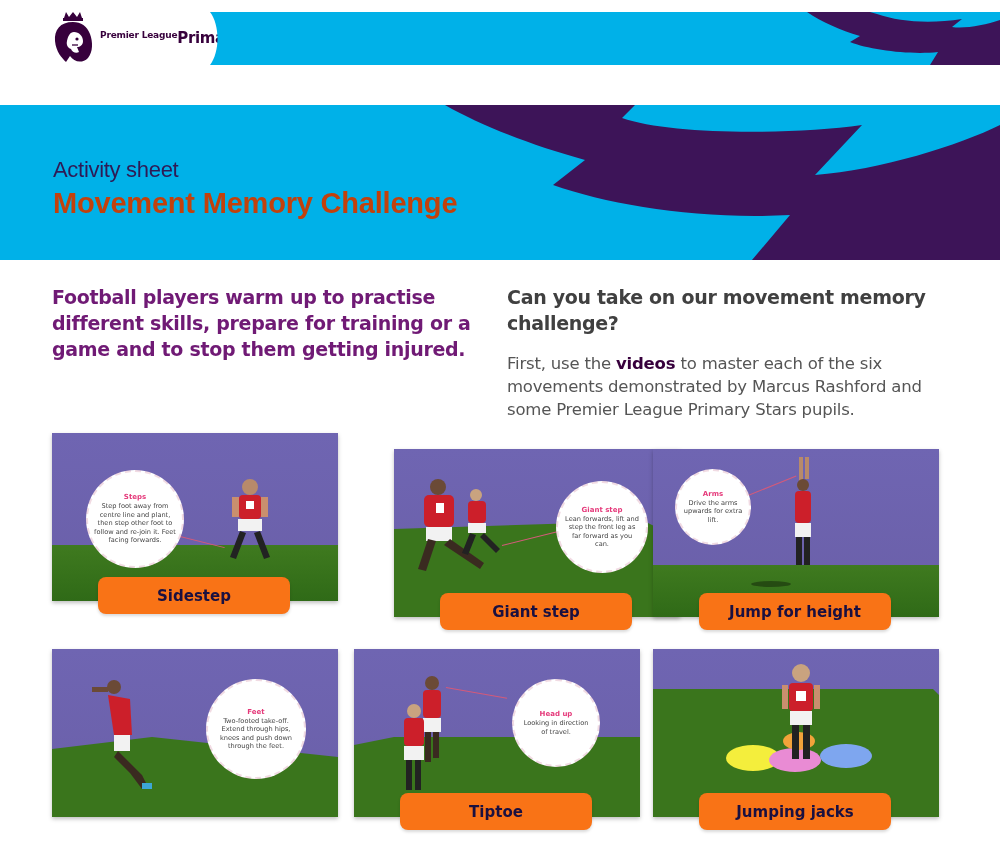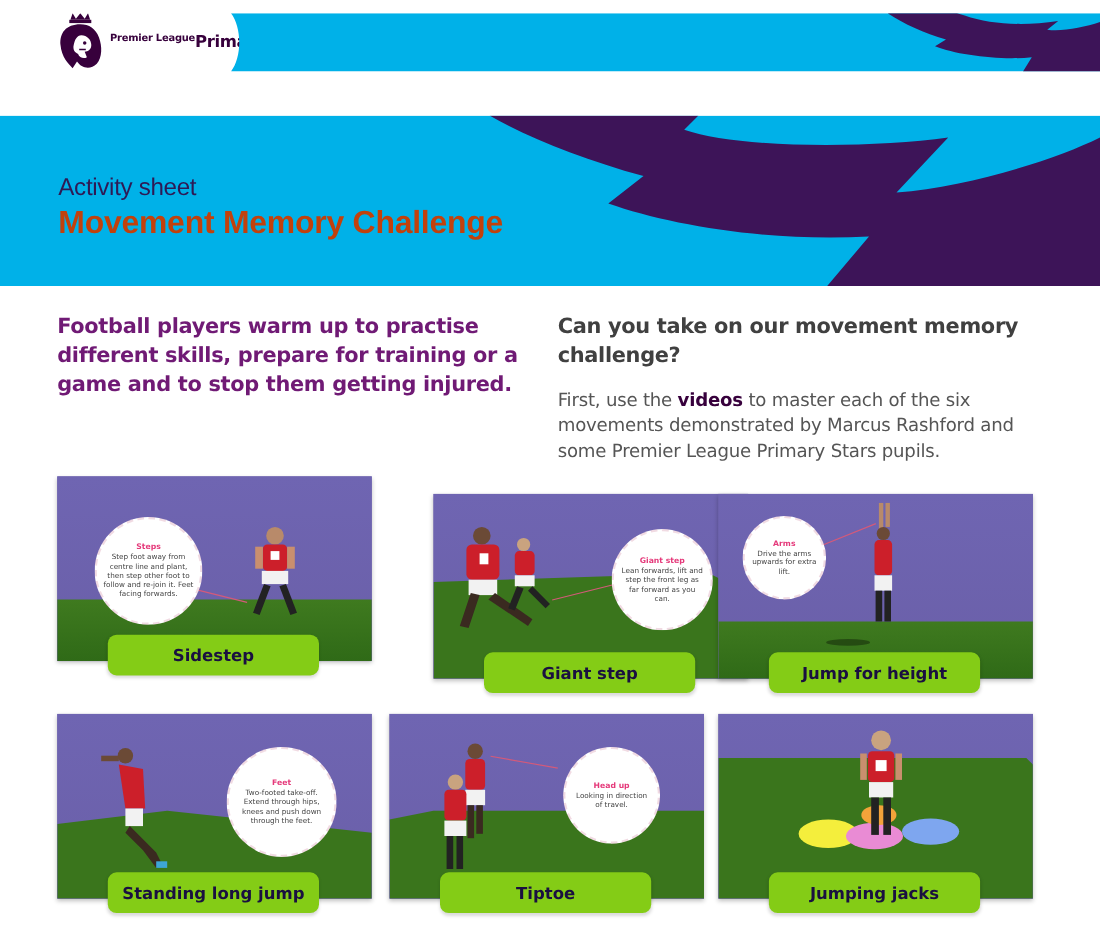--- a/index.html
+++ b/index.html
@@ -30,21 +30,21 @@
   .intro-link { color: #37003c; font-weight: bold; cursor: pointer; }
 
   
   .card { position: absolute; width: 286px; height: 168px; }
   .card-img { position: absolute; left: 0; top: 0; width: 286px; height: 168px; overflow: hidden; box-shadow: 0 2px 4px rgba(0,0,0,0.25); background: #6e63ad; }
   .sky { position: absolute; left: 0; top: 0; width: 100%; height: 100%; background: linear-gradient(#6f65b2, #6a5fa8); }
   .grass { position: absolute; left: 0; bottom: 0; width: 100%; background: linear-gradient(#3f7a1f, #2f6a17); }
   .bubble { position: absolute; width: 92px; height: 92px; border-radius: 50%; background: #ffffff; border: 2px dashed #f1dbe3; display: flex; flex-direction: column; align-items: center; justify-content: center; text-align: center; padding: 6px; }
   .bubble-title { font-size: 7px; font-weight: bold; color: #e5397a; line-height: 9px; }
   .bubble-text { font-size: 6.6px; color: #444; line-height: 8.4px; }
-  .label-btn { position: absolute; left: 46px; top: 144px; width: 192px; height: 37px; border-radius: 8px; background: #84cc16; color: #1a1040; font-size: 15px; font-weight: bold; display: flex; align-items: center; justify-content: center; box-shadow: 0 2px 3px rgba(0,0,0,0.15); cursor: pointer; }
+  .label-btn { position: absolute; left: 46px; top: 144px; width: 192px; height: 37px; border-radius: 8px; background: #f97316; color: #1a1040; font-size: 15px; font-weight: bold; display: flex; align-items: center; justify-content: center; box-shadow: 0 2px 3px rgba(0,0,0,0.15); cursor: pointer; }
   .player { position: absolute; }
   .marker-line { position: absolute; height: 1px; background: #d45a7a; transform-origin: left center; }
 </style>
 </head>
 <body>
 
 <div class="top-header">
   <div class="logo">
     <svg class="logo-mark" viewBox="0 0 42 52">
       <path d="M12 6 L14 0 L17 5 L21 0 L25 5 L28 0 L30 6 Z" fill="#37003c"></path>
@@ -169,21 +169,20 @@
       <path d="M22 18 L44 22 L46 58 L28 58 Z" fill="#cc1f2a"></path>
       <rect x="28" y="58" width="16" height="16" fill="#f2f2f2"></rect>
       <path d="M32 74 L56 98 L62 110 L56 112 L44 96 L28 80 Z" fill="#3a2a20"></path>
       <rect x="56" y="106" width="10" height="6" fill="#3da6d6"></rect>
     </svg>
     <div class="bubble" style="left:154px; top:30px; width:100px; height:100px;">
       <div class="bubble-title">Feet</div>
       <div class="bubble-text">Two-footed take-off. Extend through hips, knees and push down through the feet.</div>
     </div>
   </div>
-  <div class="label-btn">Standing long jump</div>
 </div>
 
 <div class="card" style="left:354px; top:649px;">
   <div class="card-img">
     <div class="sky"></div>
     <svg style="position:absolute;left:0;top:0;" width="286" height="168" viewBox="0 0 286 168">
       <path d="M0 96 L40 88 L286 88 L286 168 L0 168 Z" fill="#3a751c"></path>
     </svg>
     <div class="marker-line" style="left:92px; top:38px; width:62px; transform:rotate(10deg);"></div>
     <svg class="player" style="left:44px; top:26px;" width="60" height="124" viewBox="0 0 60 124">

